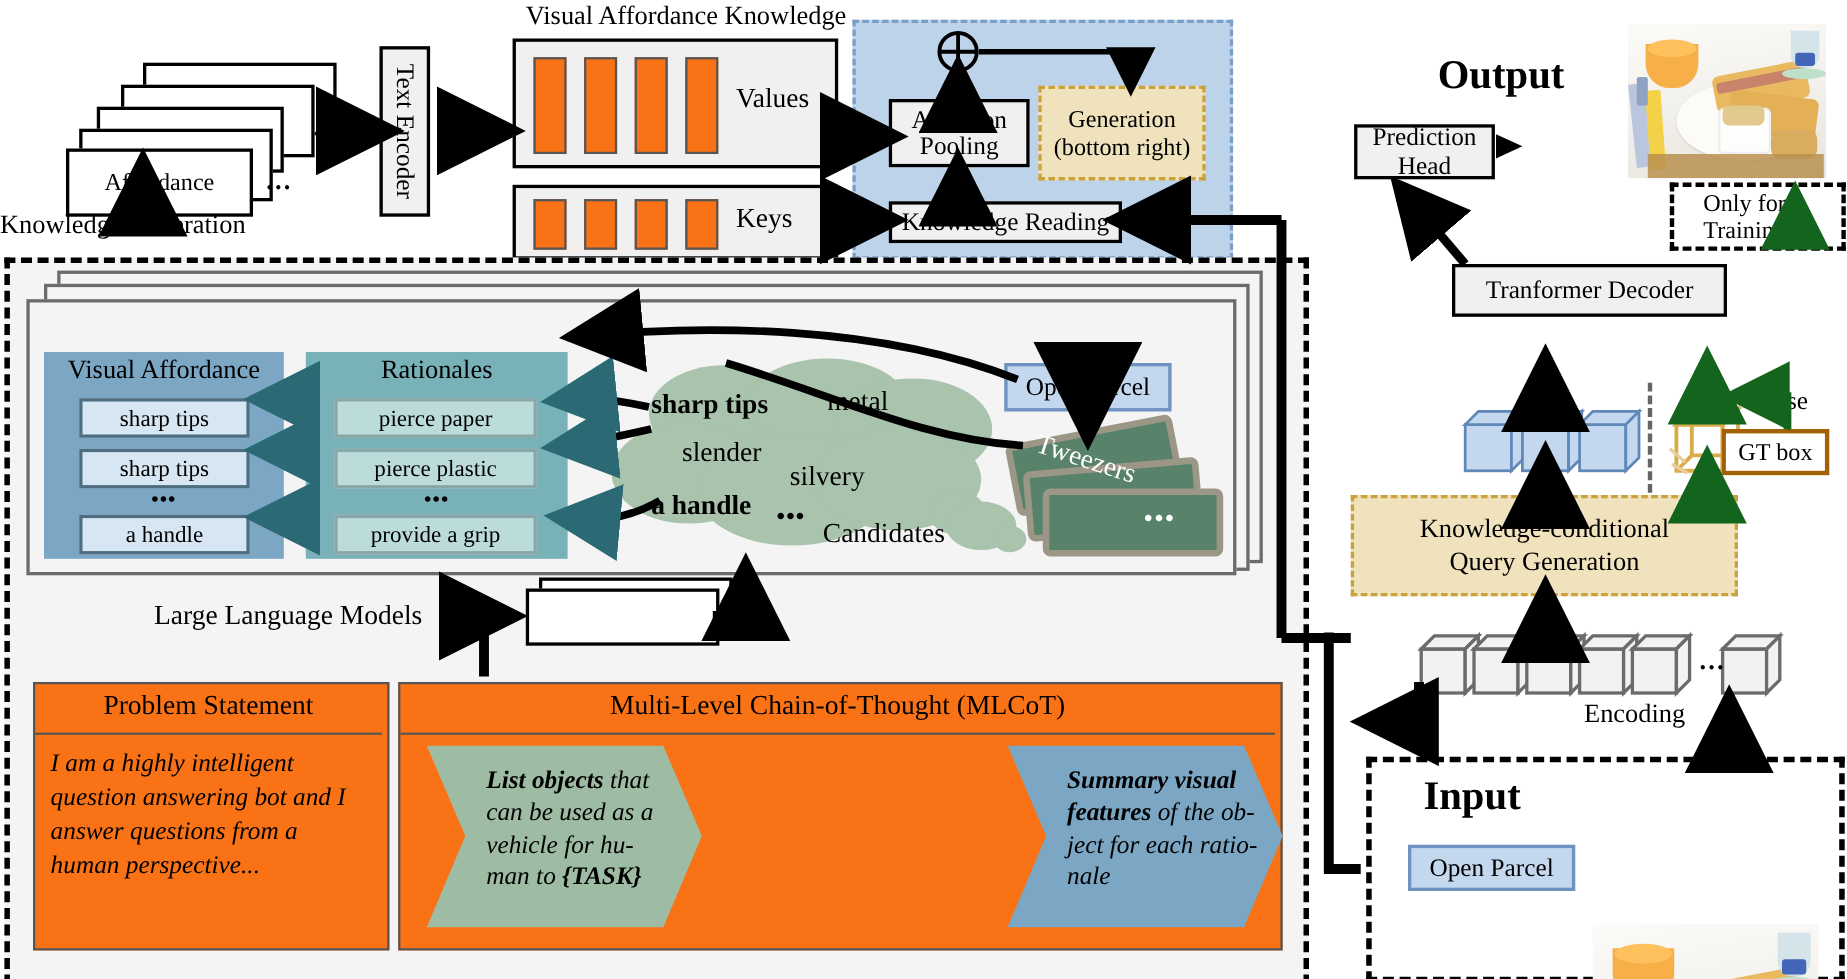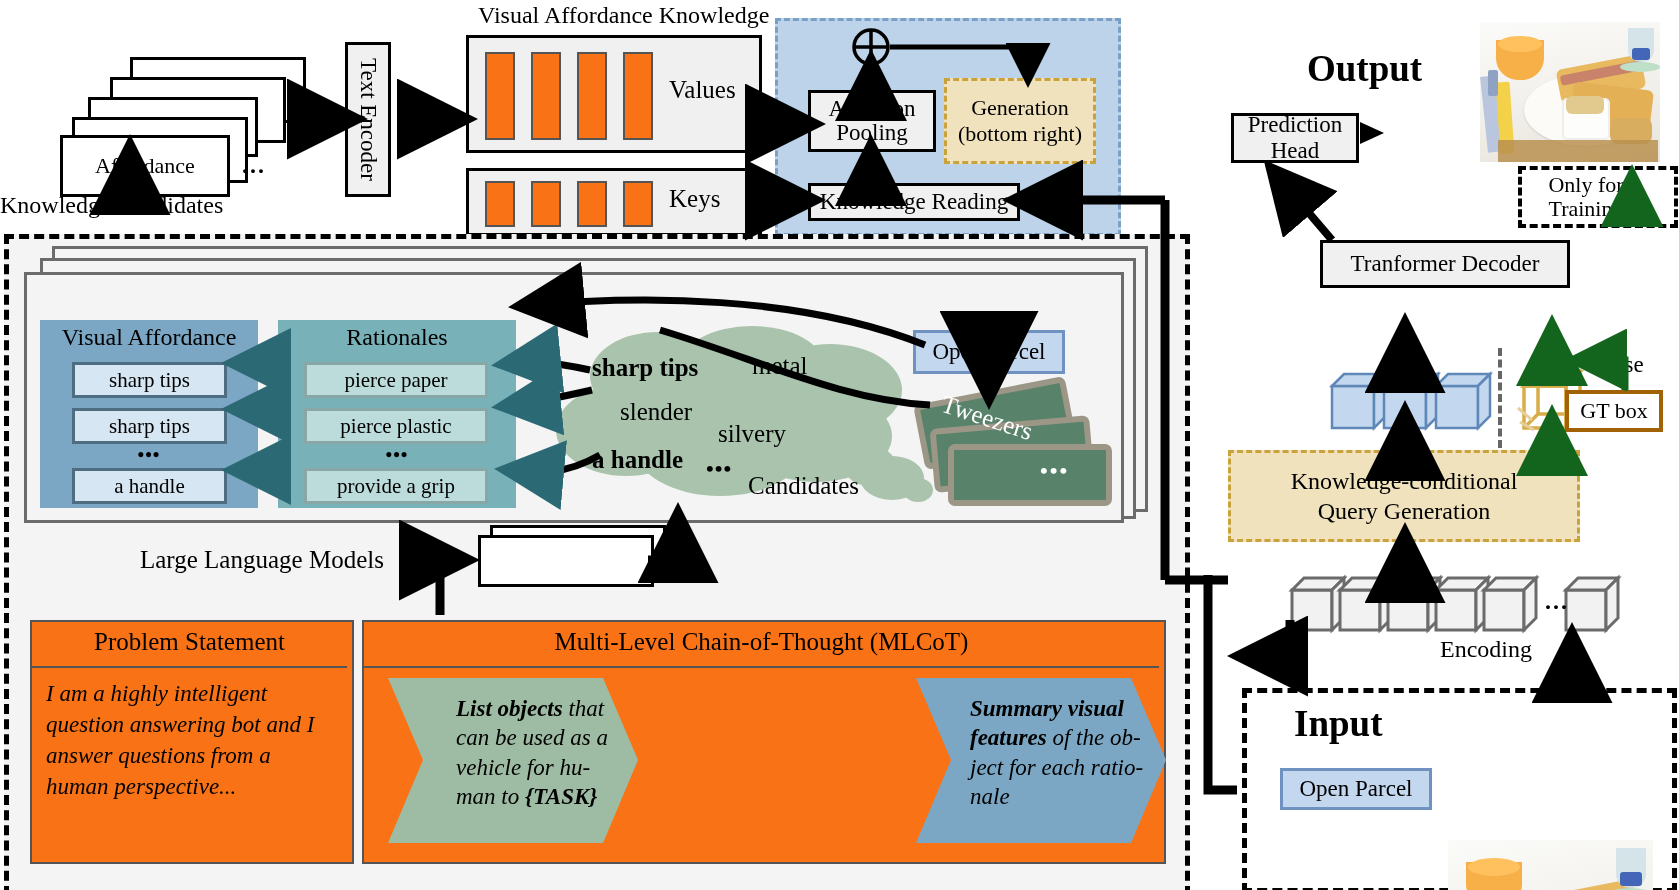--- a/index.html
+++ b/index.html
@@ -30,21 +30,21 @@
   <div class="abs whitebox box" style="left:28px;top:40px;width:170px;height:60px;font-size:22px;">
      <span>Affordance</span>
   </div>
   <div class="abs whitebox" style="left:12px;top:60px;width:170px;height:60px;"></div>
   <div class="abs whitebox box" style="left:0px;top:78px;width:170px;height:62px;font-size:22px;">
     <span>Affordance</span>
   </div>
   <div class="abs" style="left:182px;top:95px;font-size:24px;font-weight:bold;letter-spacing:2px;">...</div>
 </div>
 
-<div class="abs" style="left:0px;top:192px;font-size:24px;">Knowledge Candidates</div>
+<div class="abs" style="left:0px;top:192px;font-size:24px;">Knowledge Generation</div>
 
 <svg width="1679" height="890" style="z-index:3;">
   <defs>
     <marker id="ar" markerWidth="9" markerHeight="9" refX="7" refY="4.5" orient="auto">
       <polygon points="0,0 9,4.5 0,9" fill="#000"></polygon>
     </marker>
     <marker id="arg" markerWidth="9" markerHeight="9" refX="7" refY="4.5" orient="auto">
       <polygon points="0,0 9,4.5 0,9" fill="#13651d"></polygon>
     </marker>
     <marker id="art" markerWidth="10" markerHeight="10" refX="8" refY="5" orient="auto">
@@ -395,21 +395,21 @@
 </div>
 
 <div class="abs greybox" style="left:362px;top:620px;width:800px;height:240px;">
   <div class="abs" style="left:0;top:6px;width:795px;text-align:center;font-size:25px;">Multi-Level Chain-of-Thought (MLCoT)</div>
   <div class="abs" style="left:0;top:44px;width:795px;height:0;border-top:2.5px solid #555;"></div>
 
   <div class="abs" style="left:24px;top:56px;width:250px;height:165px;">
     <svg width="250" height="165" style="position:static;">
         <polygon points="0,0 215,0 250,82 215,165 0,165 35,82" fill="#9dbca3"></polygon>
       </svg>
-    <div class="abs ital" style="left:54px;top:16px;width:170px;font-size:23px;line-height:1.28;margin-left:14px;">
+    <div class="abs ital" style="left:54px;top:16px;width:170px;font-size:23px;line-height:1.28;">
       <span class="bold">List objects</span><span> that</span>
       <span>can be used as</span>
       <span>a vehicle for hu-</span>
       <span>man to </span><span class="bold">{TASK}</span>
     </div>
   </div>
 
 
   <div class="abs" style="left:552px;top:56px;width:250px;height:165px;">
     <svg width="250" height="165" style="position:static;">

